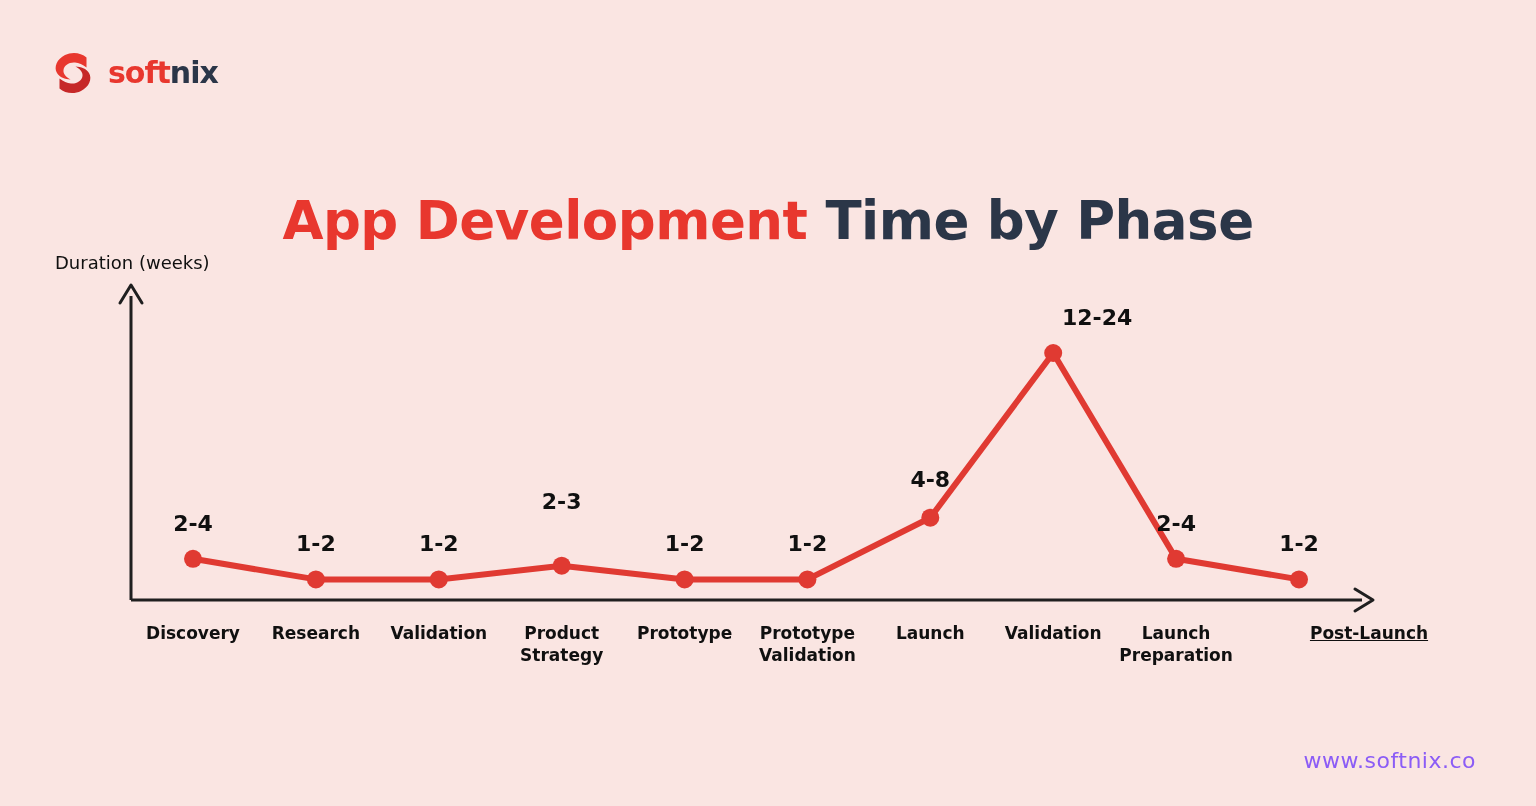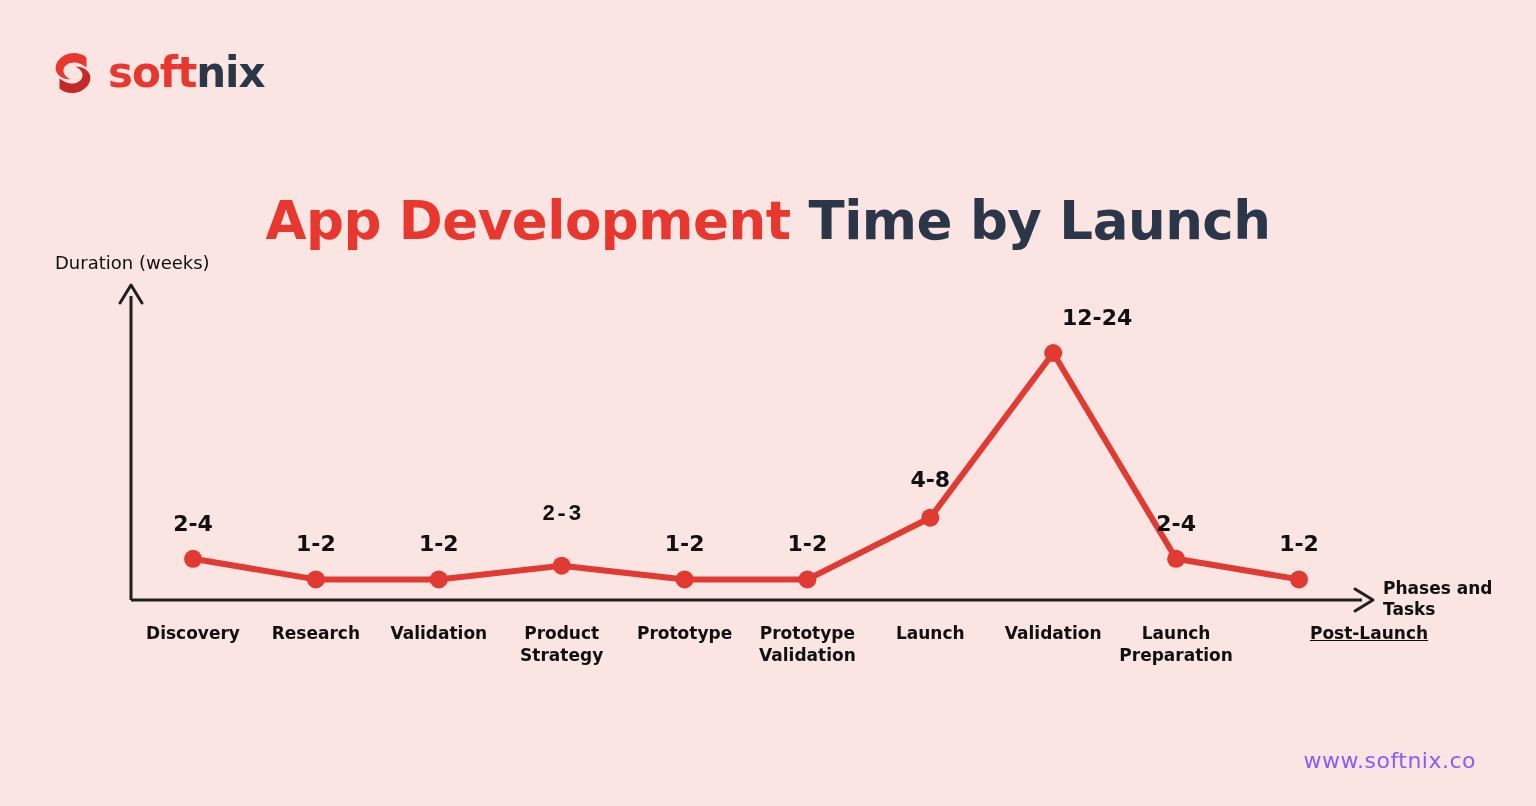--- a/index.html
+++ b/index.html
@@ -30,21 +30,21 @@
     align-items: center;
     gap: 10px;
   }
   #logo .mark {
     width: 50px;
     height: 50px;
     display: block;
   }
   #logo .wordmark {
     font-family: "DejaVu Sans", "Liberation Sans", sans-serif;
-    font-size: 42px;
+    font-size: 30px;
     font-weight: 700;
     letter-spacing: -1px;
     line-height: 1;
     white-space: nowrap;
   }
   #logo .wm-red { color: #e8372e; }
   #logo .wm-dark { color: #2b3648; }
 
   
   #chart-title {
@@ -135,29 +135,25 @@
     <span class="mark">
       <svg width="50" height="50" viewBox="0 0 50 50" xmlns="http://www.w3.org/2000/svg">
         <path d="M38.5 9.5 C33 4.5 24 3.5 17 7 C9 11 5.5 19 9 25 C11.5 29.5 17 31 22.5 31.5 C18 29 15 26 15.5 22 C16 17.5 21 14 27 14.5 C31 14.8 34.5 16.5 38.5 19.5 Z" fill="#e8372e"></path>
         <path d="M11.5 40.5 C17 45.5 26 46.5 33 43 C41 39 44.5 31 41 25 C38.5 20.5 33 19 27.5 18.5 C32 21 35 24 34.5 28 C34 32.5 29 36 23 35.5 C19 35.2 15.5 33.5 11.5 30.5 Z" fill="#c62828"></path>
       </svg>
     </span>
     <span class="wordmark"><span class="wm-red">soft</span><span class="wm-dark">nix</span></span>
   </div>
 
   <div id="chart-title">
-    <span class="t-red">App Development</span><span class="t-dark">&nbsp;</span><span class="t-dark">Time by Launch</span>
+    <span class="t-red">App Development</span><span class="t-dark">&nbsp;</span><span class="t-dark">Time by Phase</span>
   </div>
 
   <div id="ylabel">Duration (weeks)</div>
 
-  <div id="xlabel">
-    <div>Phases and</div>
-    <div>Tasks</div>
-  </div>
 
   <svg id="plot" viewBox="0 0 1536 806" xmlns="http://www.w3.org/2000/svg">
 
     <g>
       <line x1="131" y1="600" x2="131" y2="296" stroke="#1f1f1f" stroke-width="3"></line>
       <polyline points="120,303 131,285 142,303" fill="none" stroke="#1f1f1f" stroke-width="3" stroke-linecap="round" stroke-linejoin="round"></polyline>
       <line x1="131" y1="600" x2="1362" y2="600" stroke="#1f1f1f" stroke-width="3"></line>
       <polyline points="1355,589 1373,600 1355,611" fill="none" stroke="#1f1f1f" stroke-width="3" stroke-linecap="round" stroke-linejoin="round"></polyline>
     </g>
 
@@ -173,21 +169,21 @@
         <circle cx="1053.2" cy="353.0" r="9" fill="#e03a32"></circle>
         <circle cx="1176.1" cy="558.8" r="9" fill="#e03a32"></circle>
         <circle cx="1299.0" cy="579.4" r="9" fill="#e03a32"></circle>
       </g>
   </svg>
 
   <div id="value-labels">
       <div class="value-label" style="left: 193px; top: 510.8px;">2-4</div>
       <div class="value-label" style="left: 315.9px; top: 531.4px;">1-2</div>
       <div class="value-label" style="left: 438.8px; top: 531.4px;">1-2</div>
-      <div class="value-label" style="left: 561.7px; top: 502px; font-family: Liberation Mono, monospace;">2-3</div>
+      <div class="value-label" style="left: 561.7px; top: 489px;">2-3</div>
       <div class="value-label" style="left: 684.6px; top: 531.4px;">1-2</div>
       <div class="value-label" style="left: 807.4px; top: 531.4px;">1-2</div>
       <div class="value-label" style="left: 930.3px; top: 467px;">4-8</div>
       <div class="value-label" style="left: 1053.2px; top: 305px; margin-left: 44px;">12-24</div>
       <div class="value-label" style="left: 1176.1px; top: 510.8px;">2-4</div>
       <div class="value-label" style="left: 1299px; top: 531.4px;">1-2</div>
     </div>
   <div id="cat-labels">
       <div class="cat-label" style="left: 193px; top: 622px;">
         <div>Discovery</div>

